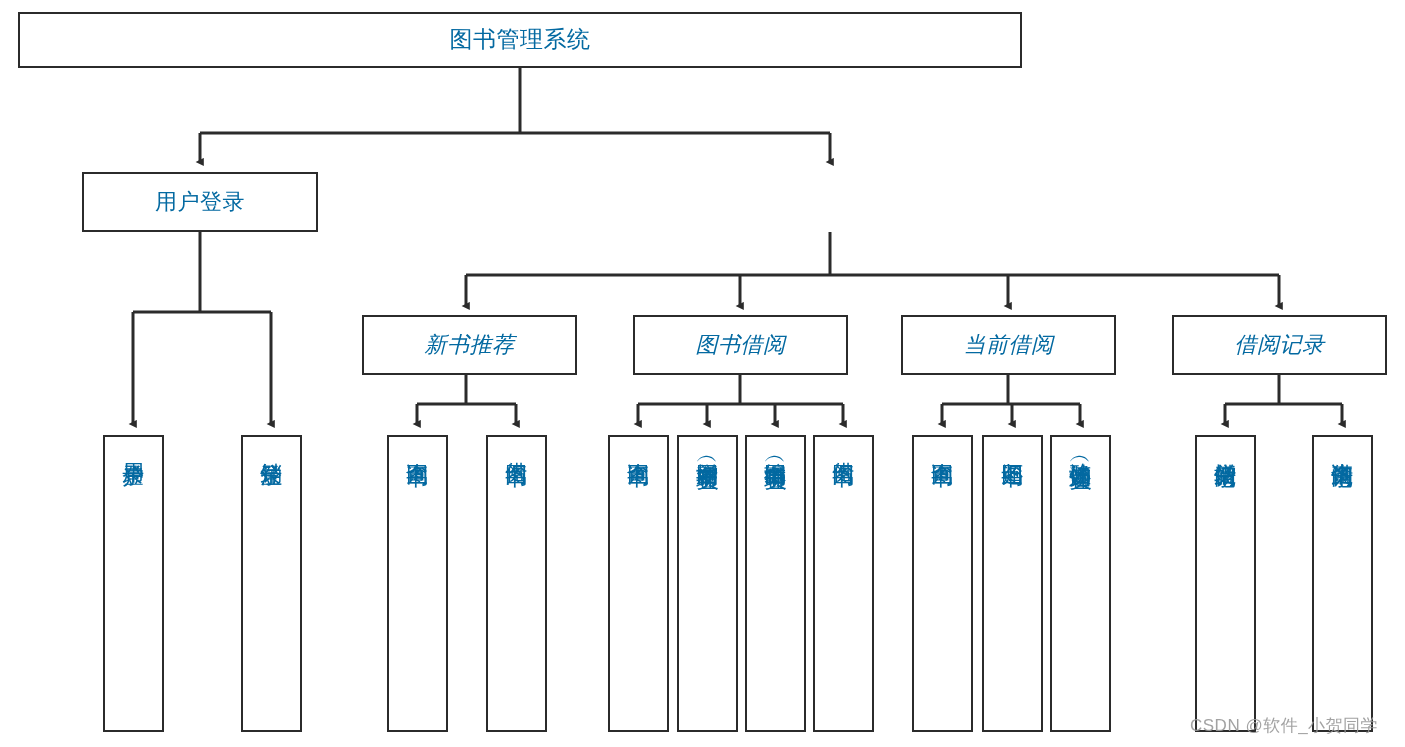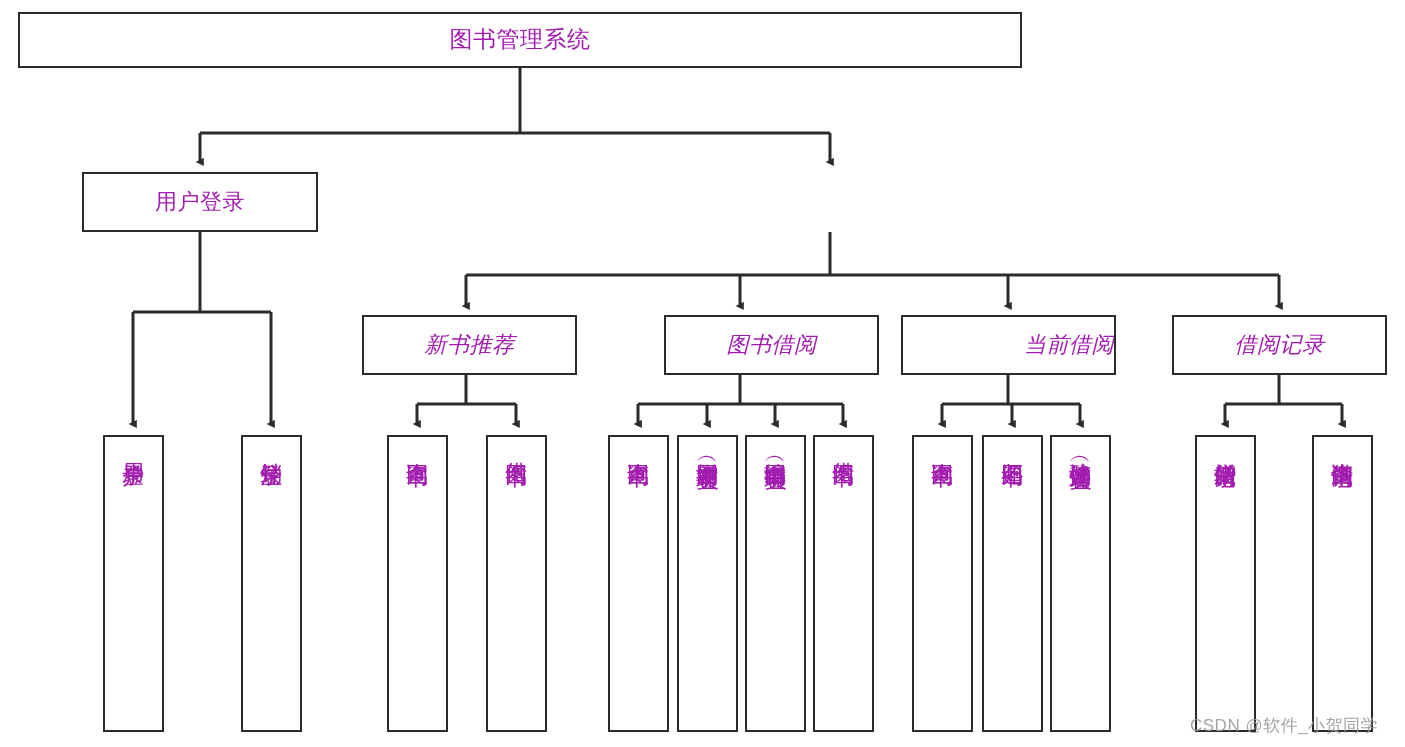--- a/index.html
+++ b/index.html
@@ -34,21 +34,21 @@
     background: #ffffff;
     display: flex;
     align-items: center;
     justify-content: center;
     overflow: hidden;
   }
   .node-label {
     font-size: 22px;
     line-height: 1.18;
     letter-spacing: 0.5px;
-    color: #a21caf;
+    color: #0369a1;
     white-space: nowrap;
   }
   .node.root .node-label { font-size: 23px; }
   .node.level1 .node-label { font-size: 22px; }
   .node.level2 .node-label { font-size: 22px; font-style: italic; }
   .node.leaf {
     align-items: flex-start;
     justify-content: center;
     padding-top: 8px;
   }
@@ -130,24 +130,24 @@
     <span class="node-label">图书管理系统</span>
   </div>
 
   <div class="node level1" style="left:82px; top:172px; width:236px; height:60px;">
     <span class="node-label">用户登录</span>
   </div>
 
   <div class="node level2" style="left:362px; top:315px; width:215px; height:60px;">
     <span class="node-label">新书推荐</span>
   </div>
-  <div class="node level2" style="left:633px; top:315px; width:215px; height:60px;margin-left:31px;">
+  <div class="node level2" style="left:633px; top:315px; width:215px; height:60px;">
     <span class="node-label">图书借阅</span>
   </div>
-  <div class="node level2" style="left:901px; top:315px; width:215px; height:60px;justify-content:flex-end;">
+  <div class="node level2" style="left:901px; top:315px; width:215px; height:60px;">
     <span class="node-label">当前借阅</span>
   </div>
   <div class="node level2" style="left:1172px; top:315px; width:215px; height:60px;">
     <span class="node-label">借阅记录</span>
   </div>
 
   <div class="node leaf" style="left:103px; top:435px; width:61px; height:297px;">
     <span class="node-label">用户登录</span>
   </div>
   <div class="node leaf" style="left:241px; top:435px; width:61px; height:297px;">

